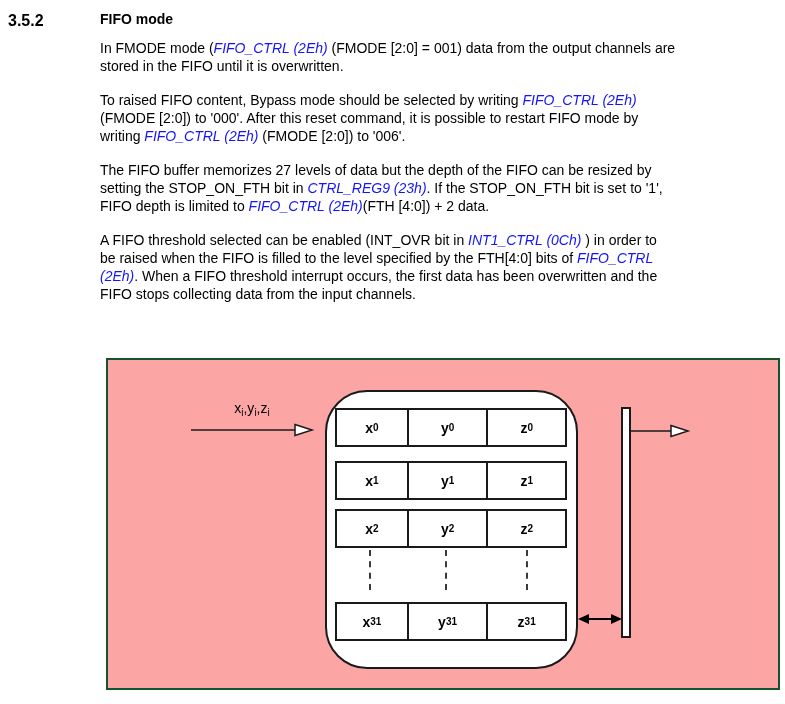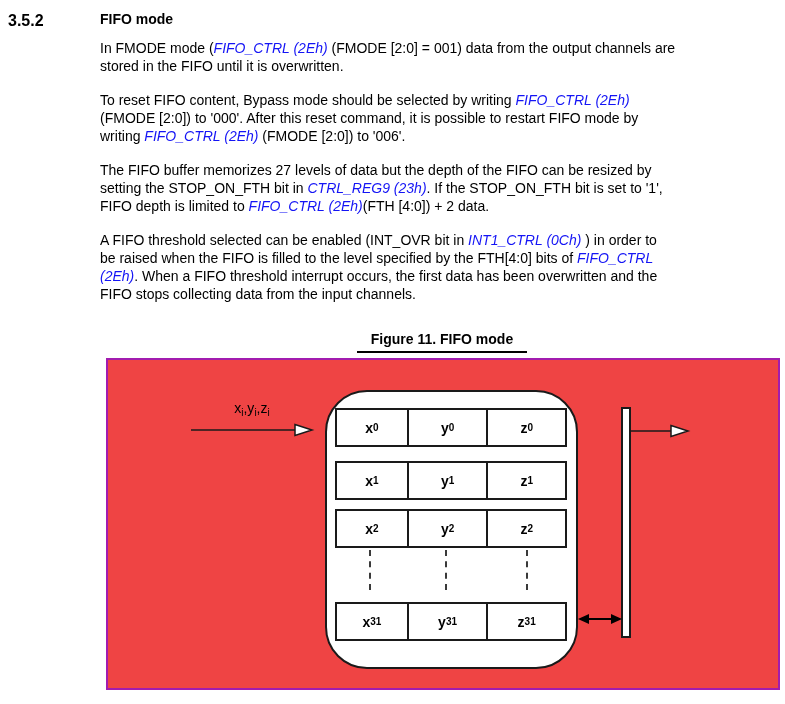--- a/index.html
+++ b/index.html
@@ -15,21 +15,21 @@
   .para{white-space:pre-wrap;margin:0 0 16px 0;}
   .reg-link{color:var(--link-color,#1414f5);font-style:italic;cursor:pointer;}
 
   
   .caption-wrap{position:absolute;left:106px;top:330px;width:672px;text-align:center;}
   .figure-caption{display:inline-block;font-size:14px;font-weight:bold;
                   padding:0 14px 4px 14px;border-bottom:2px solid #000;}
 
   
   .figure-frame{position:absolute;left:106px;top:358px;width:670px;height:328px;
-                border:2px solid #a21caf;background:#ef4444;}
+                border:2px solid #14532d;background:#fca5a5;}
 
   
   .input-label{position:absolute;left:83px;top:40px;width:122px;height:18px;
                font-size:14px;text-align:center;}
   .input-label sub, .fifo-cell sub{font-size:10px;vertical-align:-3px;line-height:0;}
   .arrow-svg{position:absolute;}
 
   
   .fifo-box{position:absolute;left:217px;top:30px;width:249px;height:275px;
             border:2px solid #1a1a1a;border-radius:42px;background:#fff;}
@@ -49,35 +49,32 @@
 <body>
 
 <div class="page">
 
   <span class="sec-num">3.5.2</span>
   <span class="sec-title">FIFO mode</span>
 
   <div class="paras" id="paras">
       <div class="para"><span>In FMODE mode (</span><span class="reg-link">FIFO_CTRL (2Eh)</span><span> (FMODE [2:0] = 001) data from the output channels are
 stored in the FIFO until it is overwritten.</span></div>
-      <div class="para"><span>To reset FIFO content, Bypass mode should be selected by writing </span><span class="reg-link">FIFO_CTRL (2Eh)</span><span>
+      <div class="para"><span>To raised FIFO content, Bypass mode should be selected by writing </span><span class="reg-link">FIFO_CTRL (2Eh)</span><span>
 (FMODE [2:0]) to '000'. After this reset command, it is possible to restart FIFO mode by
 writing </span><span class="reg-link">FIFO_CTRL (2Eh)</span><span> (FMODE [2:0]) to '006'.</span></div>
       <div class="para"><span>The FIFO buffer memorizes 27 levels of data but the depth of the FIFO can be resized by
 setting the STOP_ON_FTH bit in </span><span class="reg-link">CTRL_REG9 (23h)</span><span>. If the STOP_ON_FTH bit is set to '1',
 FIFO depth is limited to </span><span class="reg-link">FIFO_CTRL (2Eh)</span><span>(FTH [4:0]) + 2 data.</span></div>
       <div class="para"><span>A FIFO threshold selected can be enabled (INT_OVR bit in </span><span class="reg-link">INT1_CTRL (0Ch)</span><span> ) in order to
 be raised when the FIFO is filled to the level specified by the FTH[4:0] bits of </span><span class="reg-link">FIFO_CTRL
 (2Eh)</span><span>. When a FIFO threshold interrupt occurs, the first data has been overwritten and the
 FIFO stops collecting data from the input channels.</span></div>
     </div>
 
-  <div class="caption-wrap">
-    <span class="figure-caption">Figure 11. FIFO mode</span>
-  </div>
 
   <div class="figure-frame">
 
     <div class="input-label" id="input-label">x<sub>i</sub>,y<sub>i</sub>,z<sub>i</sub></div>
 
     <svg class="arrow-svg" style="left:83px;top:62px;" width="124" height="16">
       <line x1="0" y1="8" x2="104" y2="8" stroke="#1a1a1a" stroke-width="1.6"></line>
       <polygon points="104,2.5 121,8 104,13.5" fill="#fff" stroke="#1a1a1a" stroke-width="1.5"></polygon>
     </svg>
 

